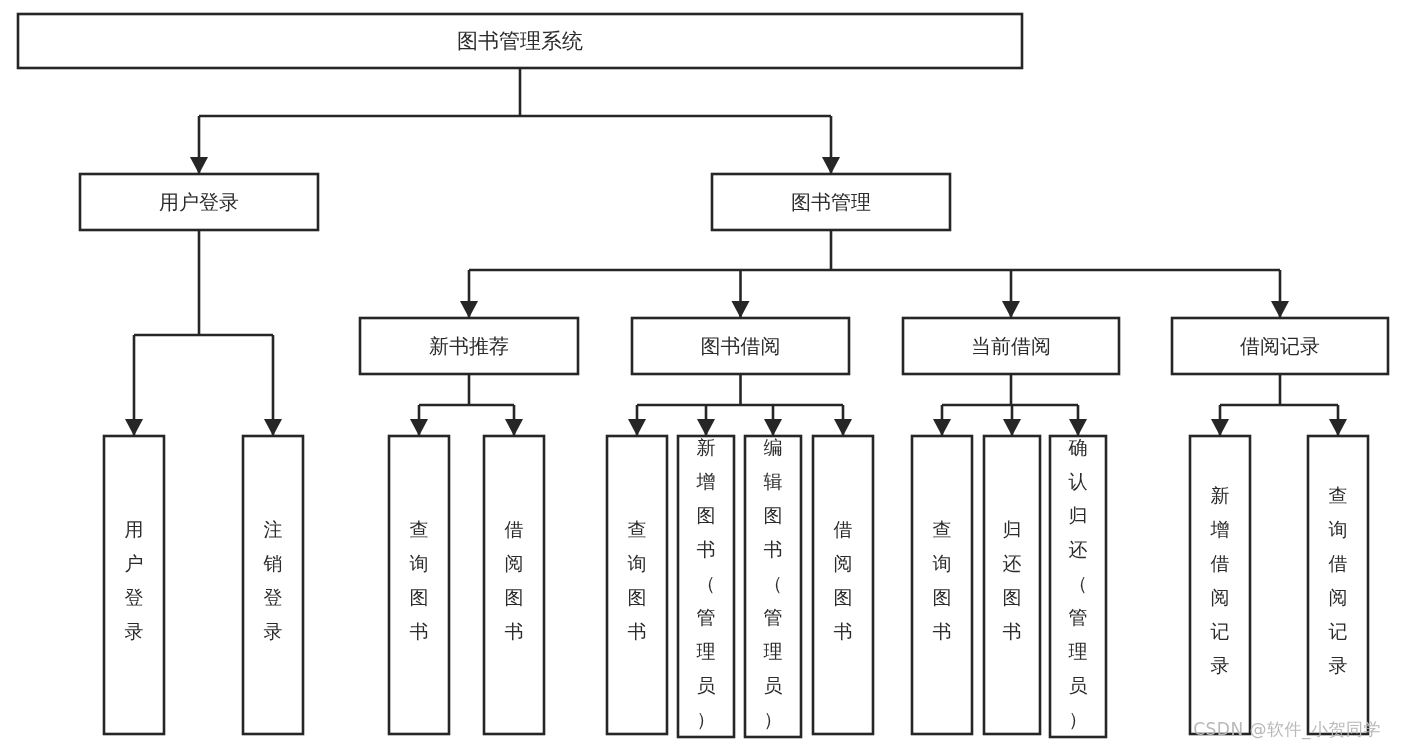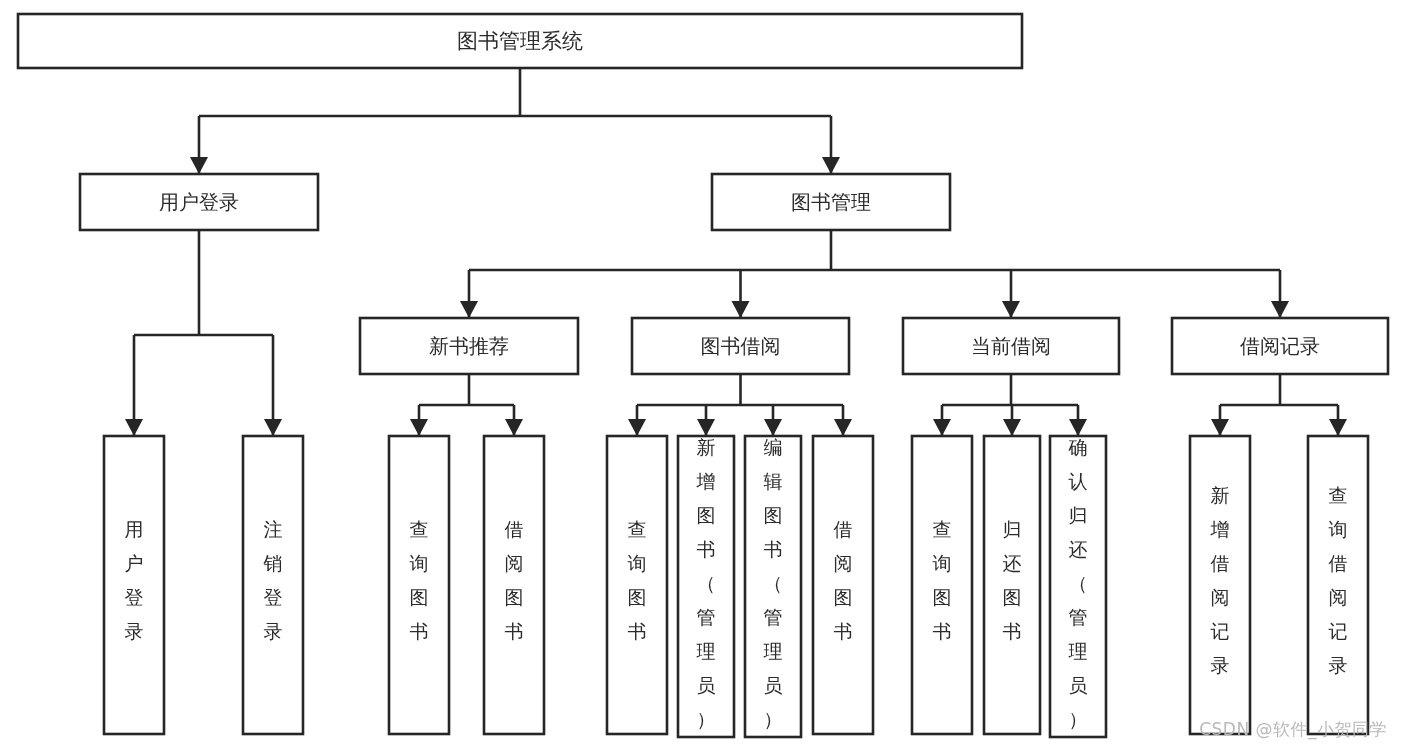--- a/index.html
+++ b/index.html
@@ -52,21 +52,21 @@
     stroke-width: 2.6;
     fill: none;
     stroke-linecap: butt;
   }
   .arrow-head {
     fill: #262626;
     stroke: none;
   }
   .watermark {
     position: absolute;
-    right: 18px;
+    right: 24px;
     bottom: 6px;
     font-family: "DejaVu Sans", "Liberation Sans", sans-serif;
     font-size: 17px;
     color: #b9b9b9;
     letter-spacing: 0.5px;
     white-space: nowrap;
     pointer-events: none;
   }
 </style>
 </head>

